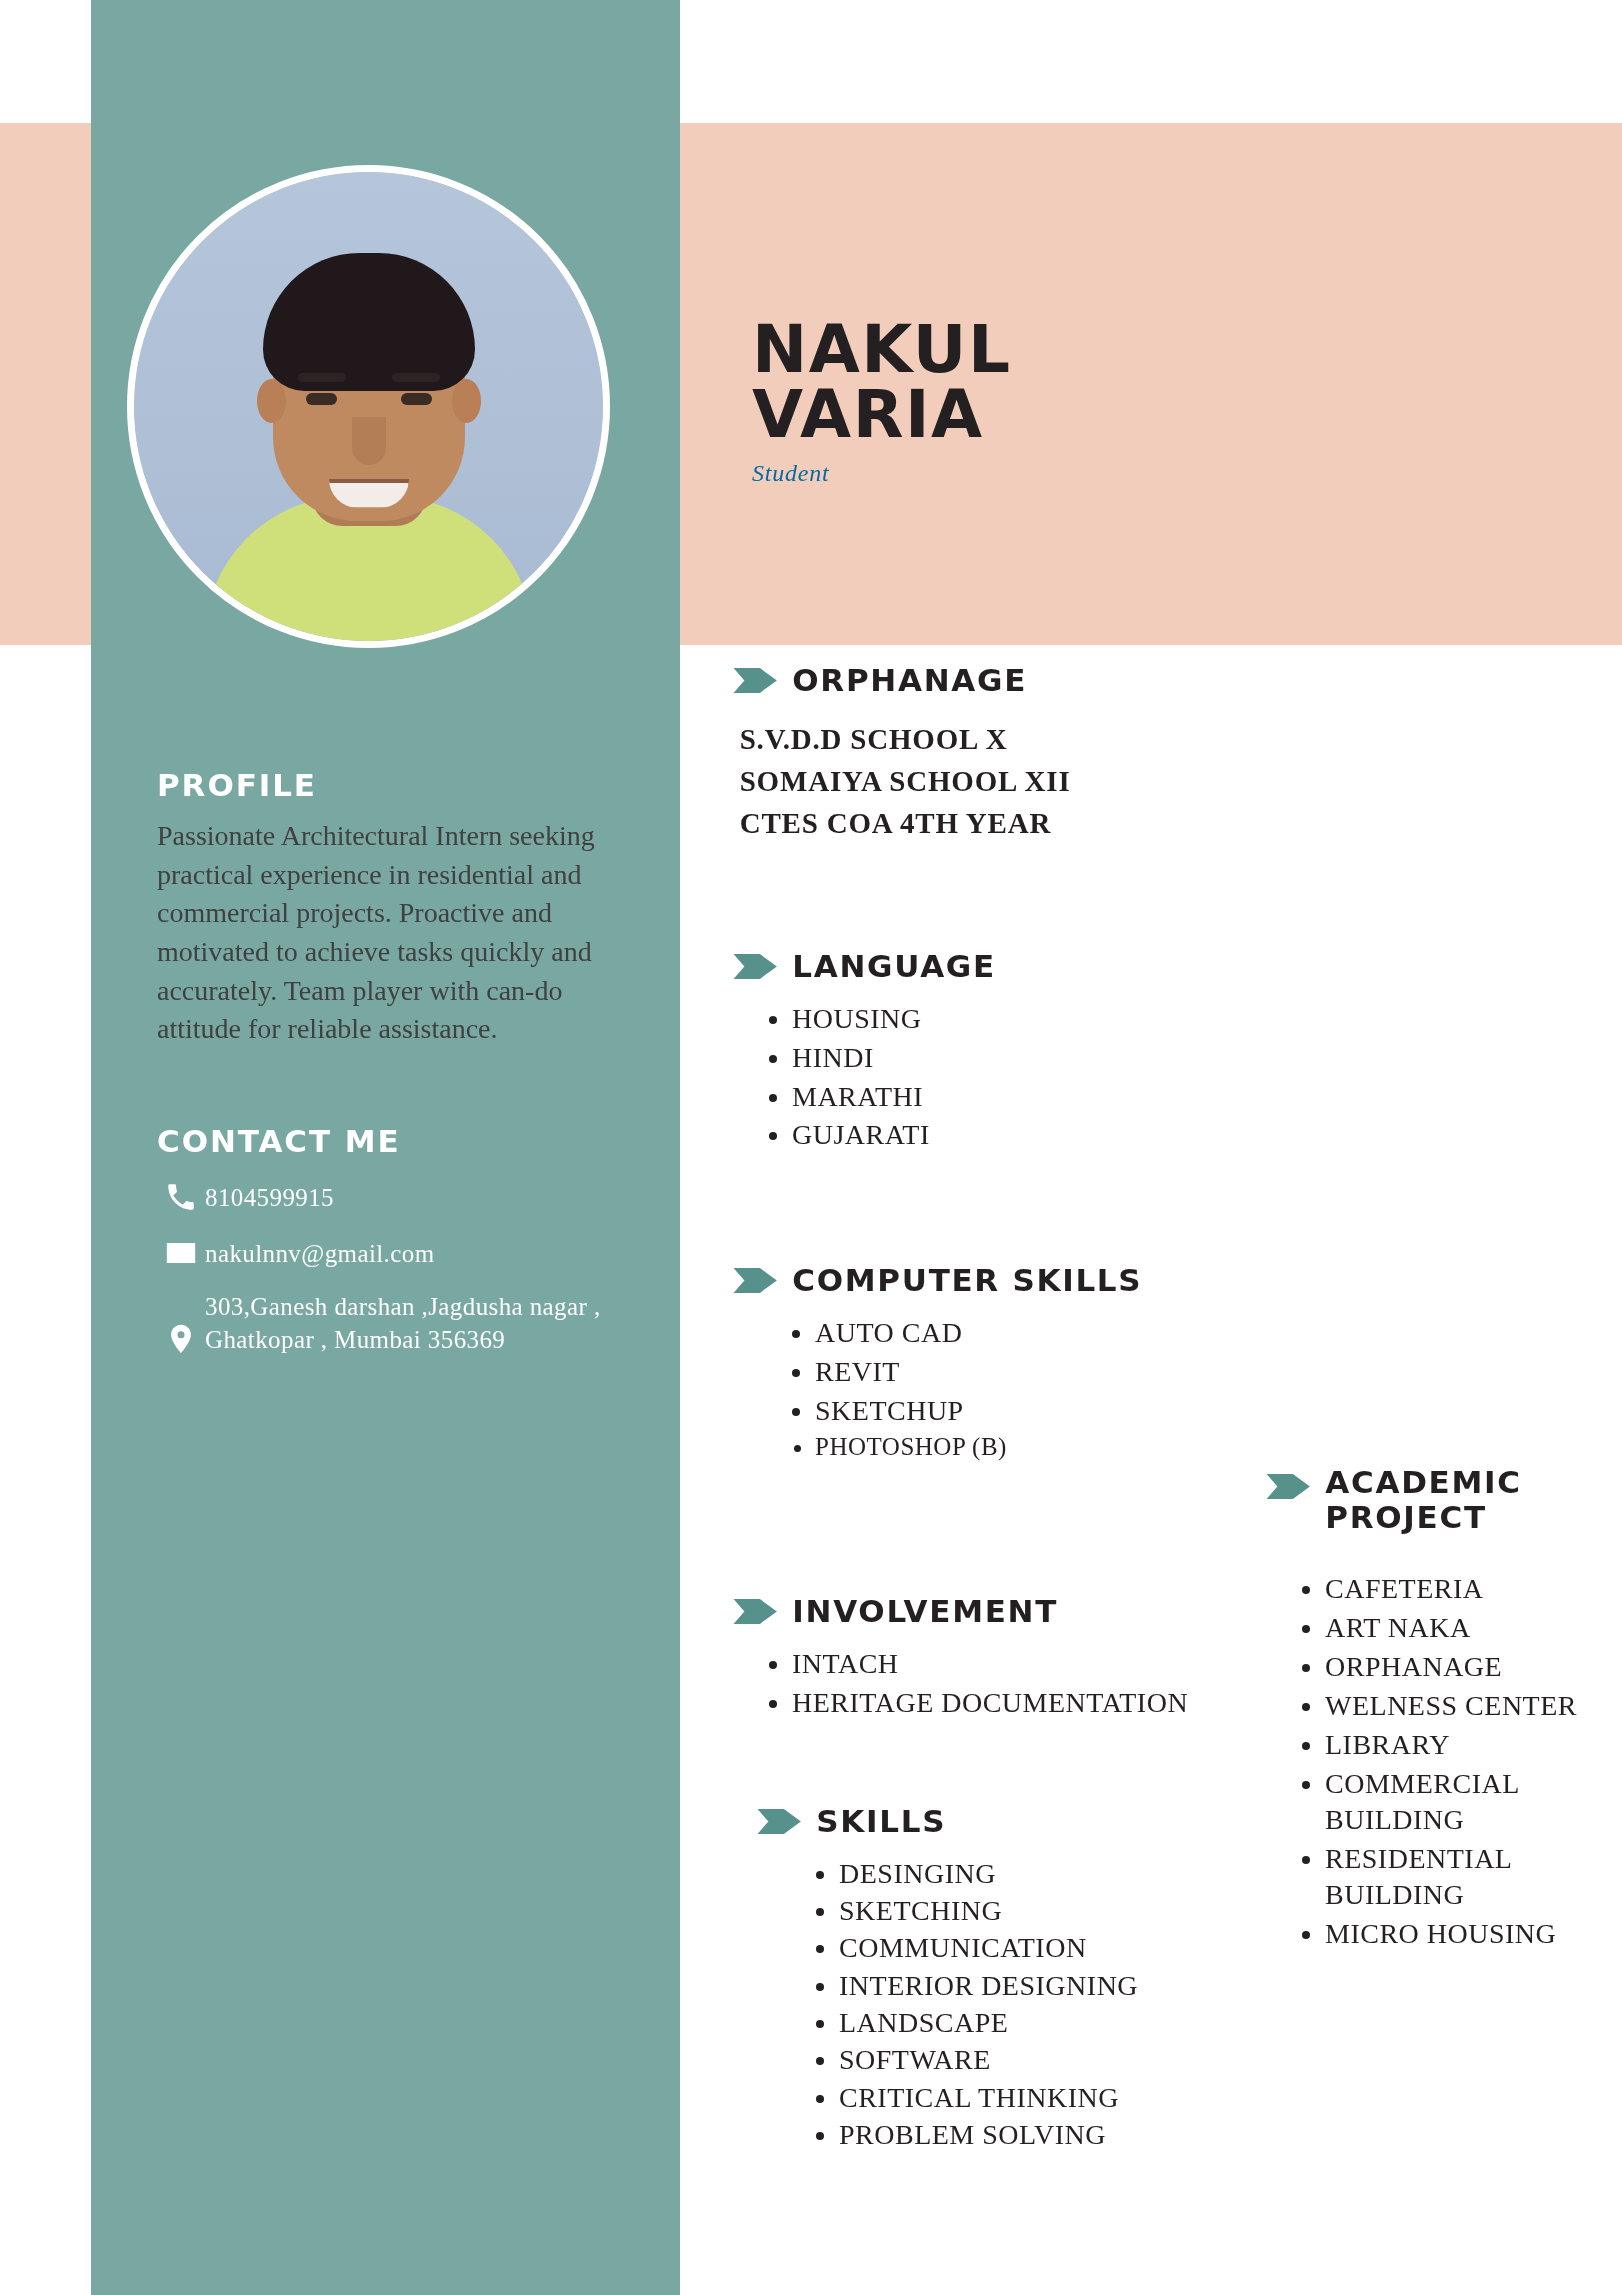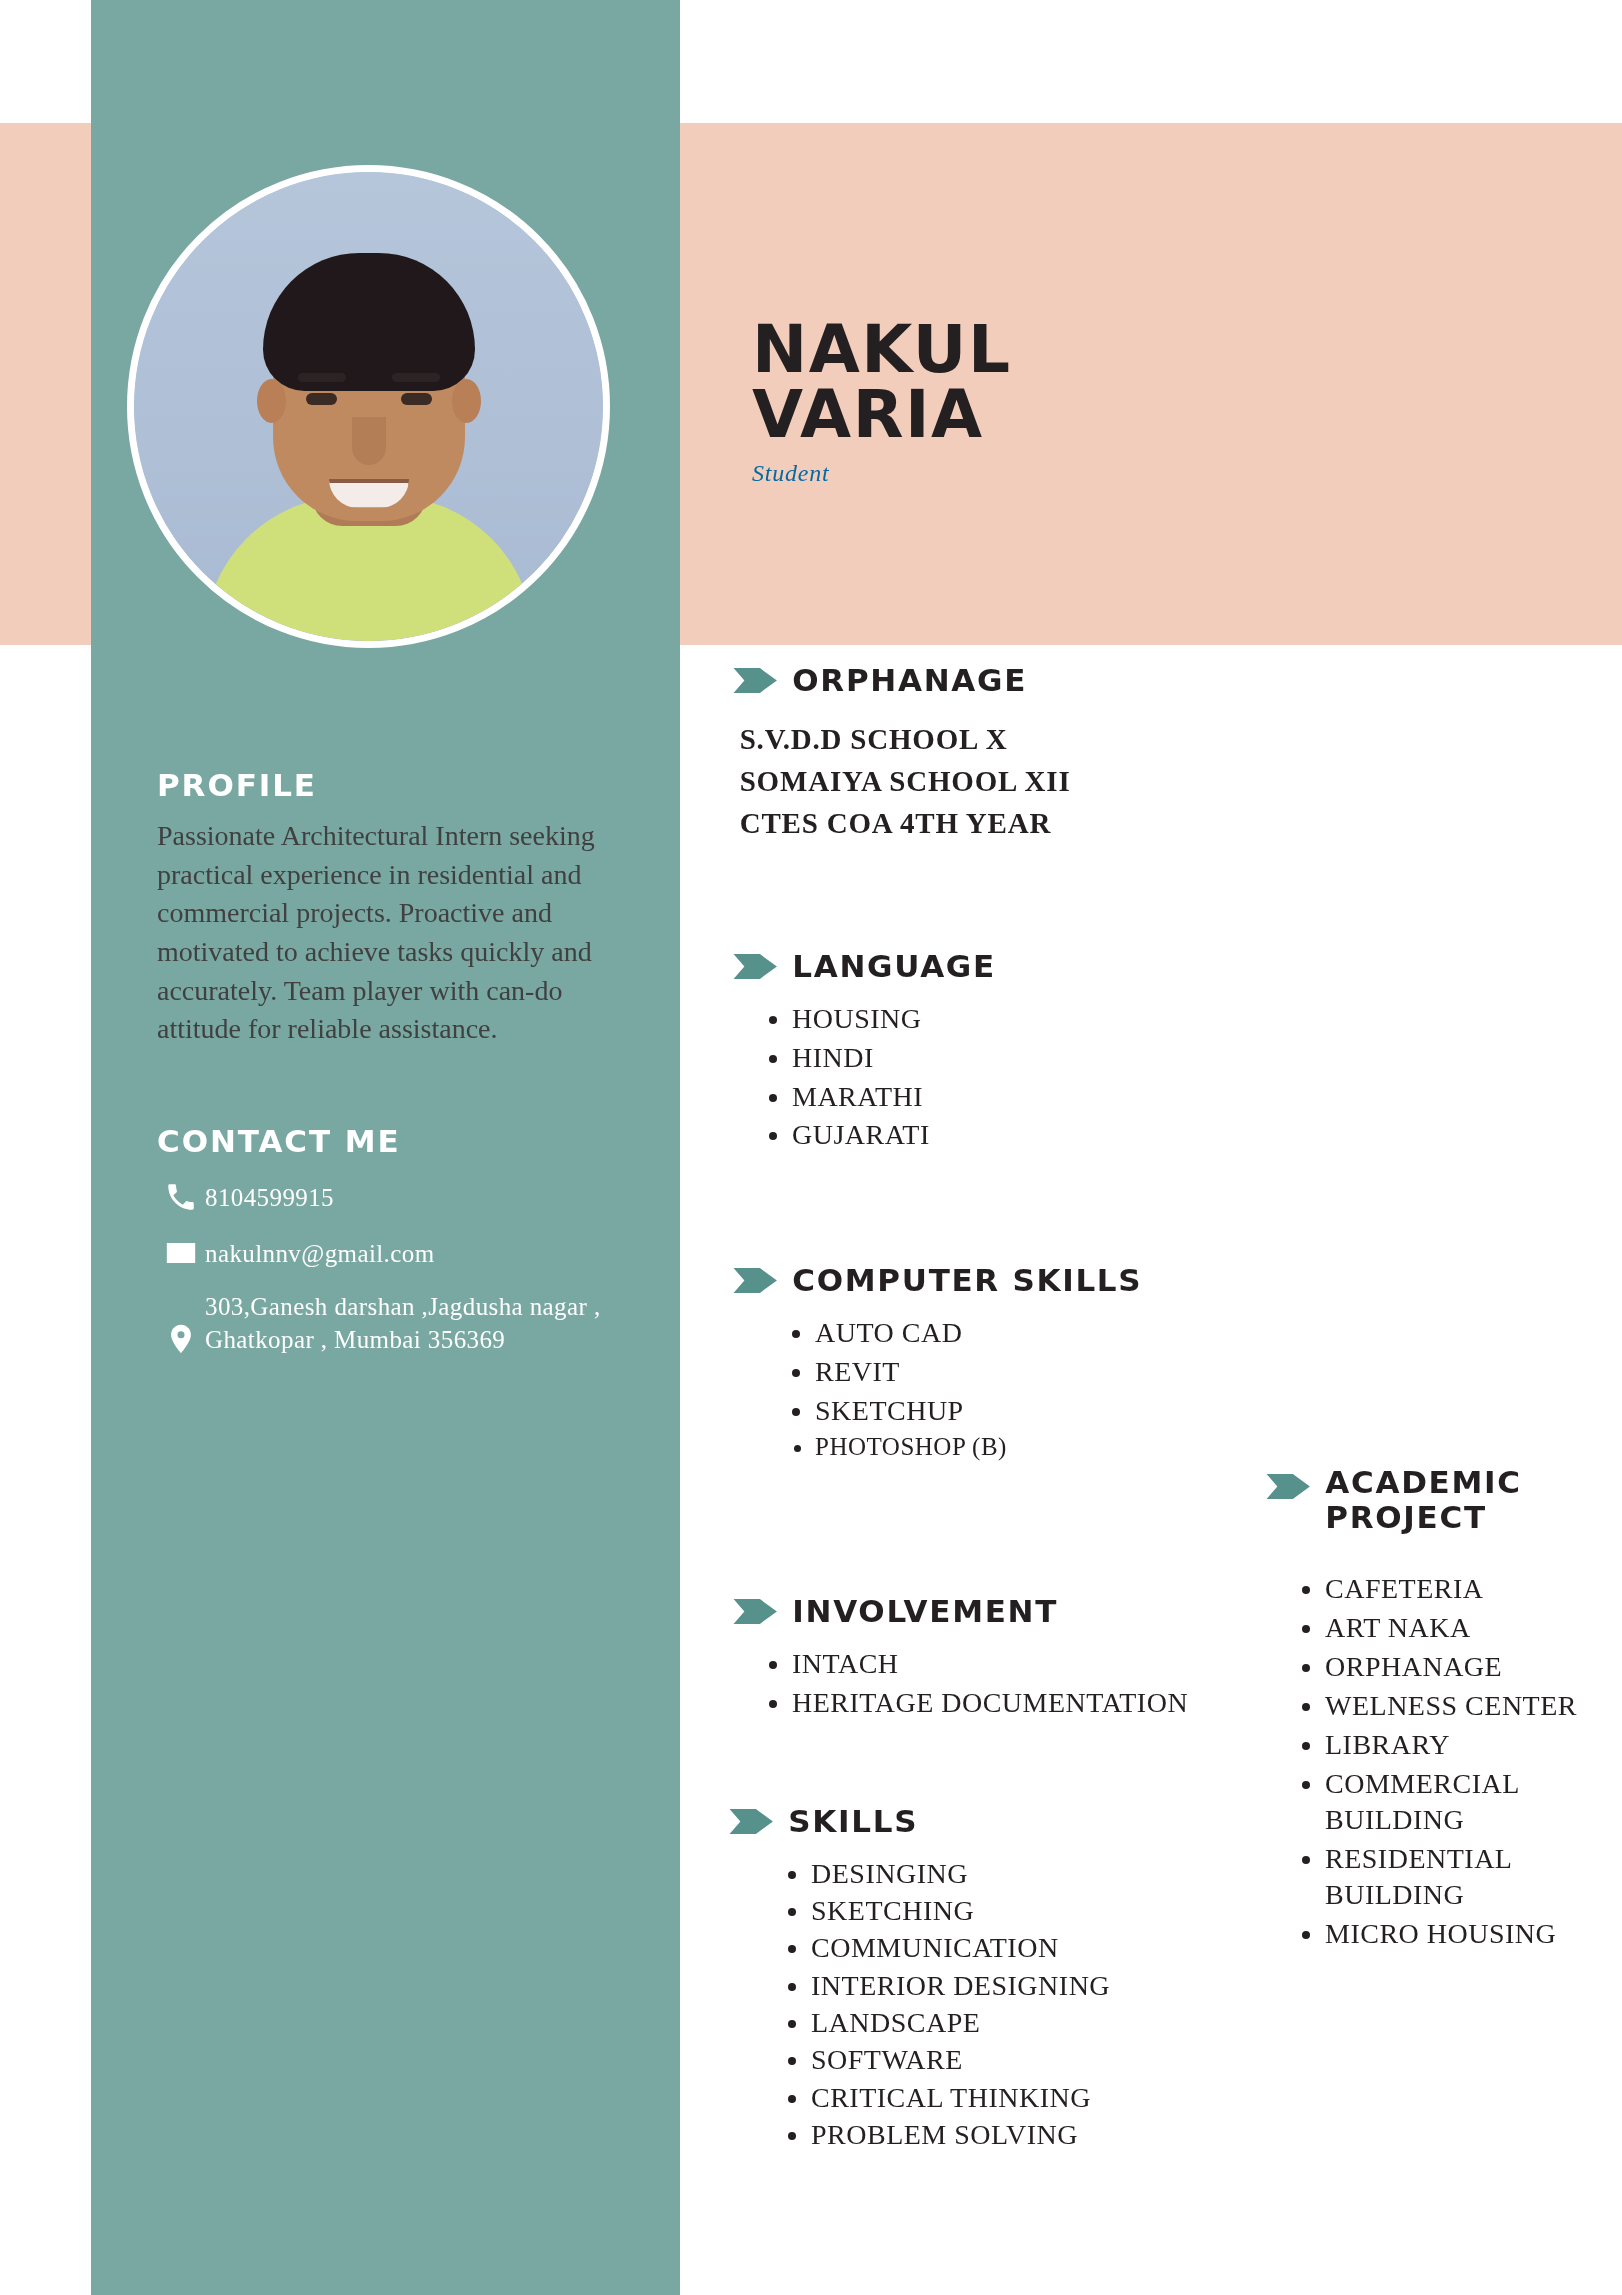--- a/index.html
+++ b/index.html
@@ -393,21 +393,21 @@
         </svg>
     </span>
     <span class="sec-title">INVOLVEMENT</span>
   </div>
   <ul class="bullets">
     <li>INTACH</li>
     <li>HERITAGE DOCUMENTATION</li>
   </ul>
 </div>
 
-<div class="section" style="left:728px; top:1804px; width:629px;">
+<div class="section" style="left:756px; top:1804px; width:629px;">
   <div class="sec-title-row">
     <span class="arrow">
       <svg width="48" height="31" viewBox="0 0 62 40">
           <path fill="#56918c" d="M2 4h34l22 16-22 16H2l14-16z"></path>
         </svg>
     </span>
     <span class="sec-title">SKILLS</span>
   </div>
   <ul class="bullets tight" style="padding-left:83px;">
     <li>DESINGING</li>

